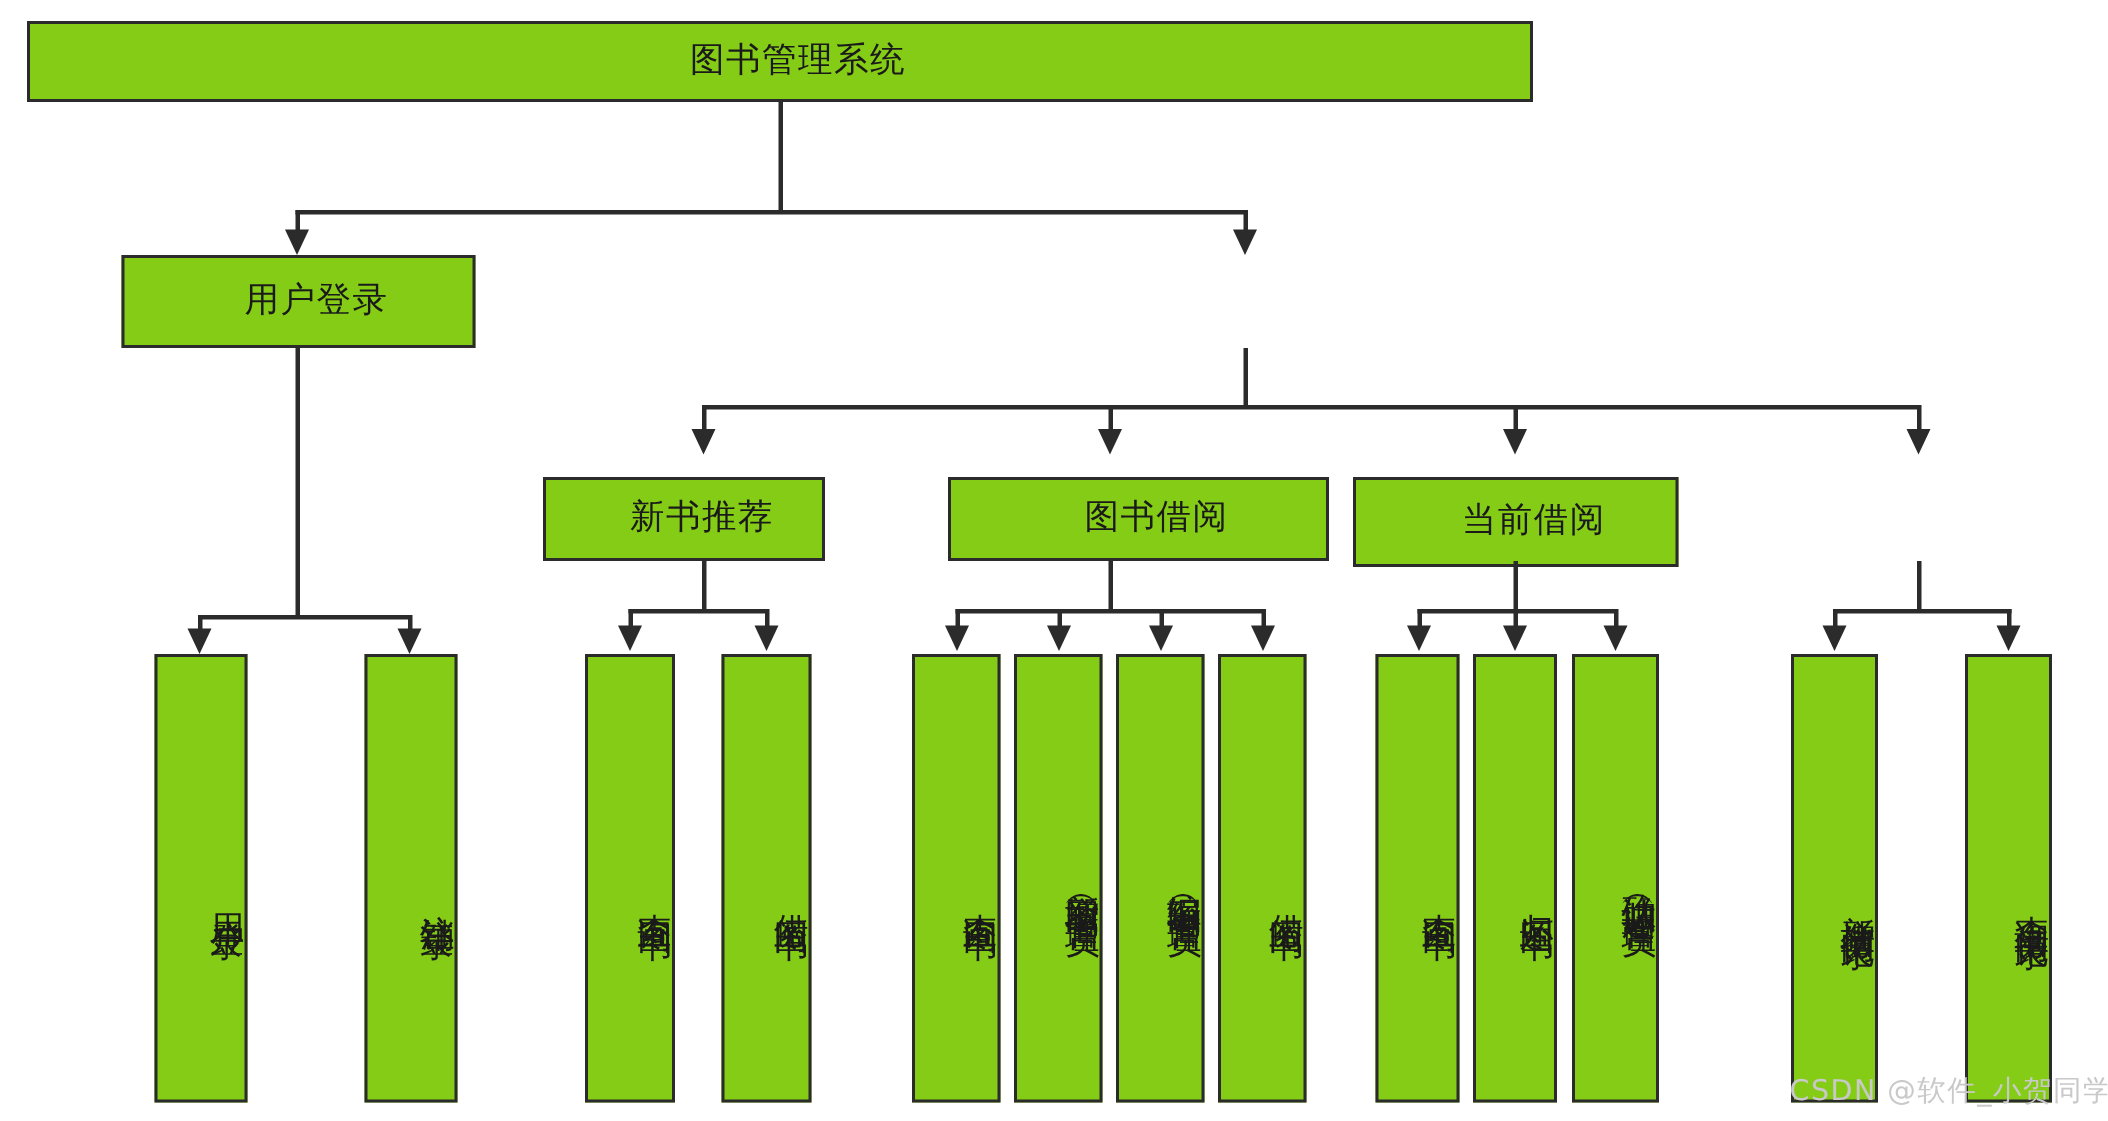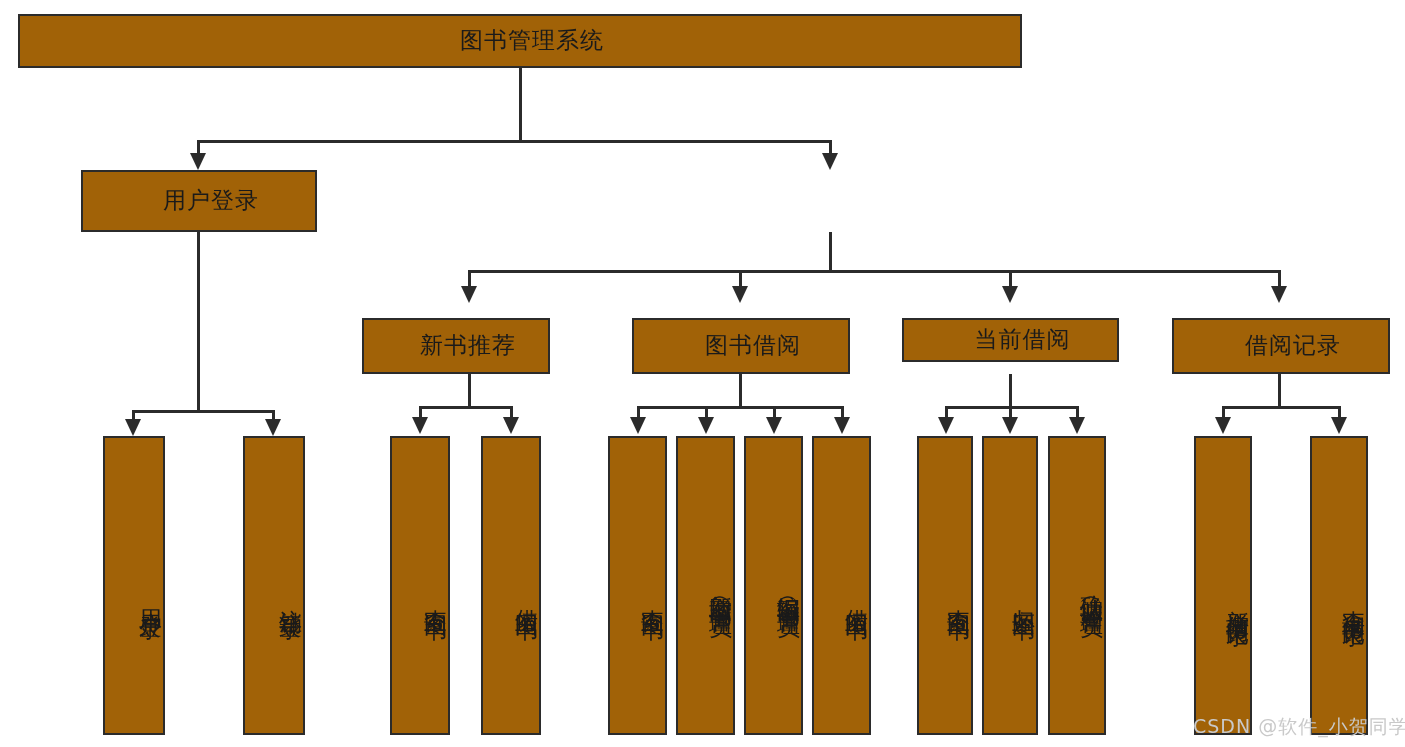--- a/index.html
+++ b/index.html
@@ -10,21 +10,21 @@
   #canvas{
     position:relative;
     width:1405px;
     height:747px;
     background:#ffffff;
     overflow:hidden;
   }
   .node{
     position:absolute;
     box-sizing:border-box;
-    background:#a16207;
+    background:#84cc16;
     border:2.5px solid #2b2b2b;
     display:flex;
     align-items:center;
     justify-content:center;
     color:#1a1a1a;
     padding-left:24px;
   }
   .node.horiz{
     font-size:23px;
     letter-spacing:1px;
@@ -103,28 +103,25 @@
   <div class="conn v" style="left:1009px;top:270px;height:20px;"></div>
   <div class="conn v" style="left:1278px;top:270px;height:20px;"></div>
   <div class="arrow" style="left:461px;top:286px;"></div>
   <div class="arrow" style="left:732px;top:286px;"></div>
   <div class="arrow" style="left:1002px;top:286px;"></div>
   <div class="arrow" style="left:1271px;top:286px;"></div>
 
   <div class="node horiz" style="left:362px;top:318px;width:188px;height:56px;">
     <span>新书推荐</span>
   </div>
-  <div class="node horiz" style="left:632px;top:318px;width:218px;height:56px;">
+  <div class="node horiz" style="left:632px;top:318px;width:254px;height:56px;">
     <span>图书借阅</span>
   </div>
-  <div class="node horiz" style="left:902px;top:318px;width:217px;height:44px;">
+  <div class="node horiz" style="left:902px;top:318px;width:217px;height:60px;">
     <span>当前借阅</span>
-  </div>
-  <div class="node horiz" style="left:1172px;top:318px;width:218px;height:56px;">
-    <span>借阅记录</span>
   </div>
 
   <div class="conn v" style="left:468px;top:374px;height:34px;"></div>
   <div class="conn h" style="left:419px;top:406px;width:93px;"></div>
   <div class="conn v" style="left:419px;top:406px;height:14px;"></div>
   <div class="conn v" style="left:510px;top:406px;height:14px;"></div>
   <div class="arrow" style="left:412px;top:417px;"></div>
   <div class="arrow" style="left:503px;top:417px;"></div>
 
   <div class="conn v" style="left:739px;top:374px;height:34px;"></div>

